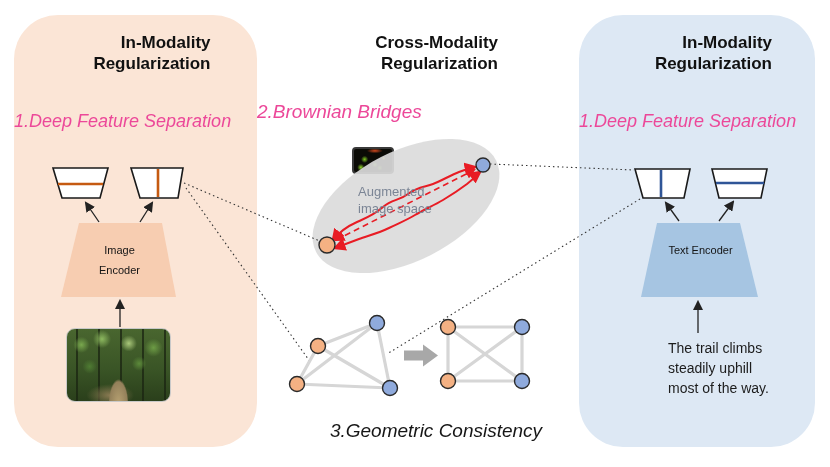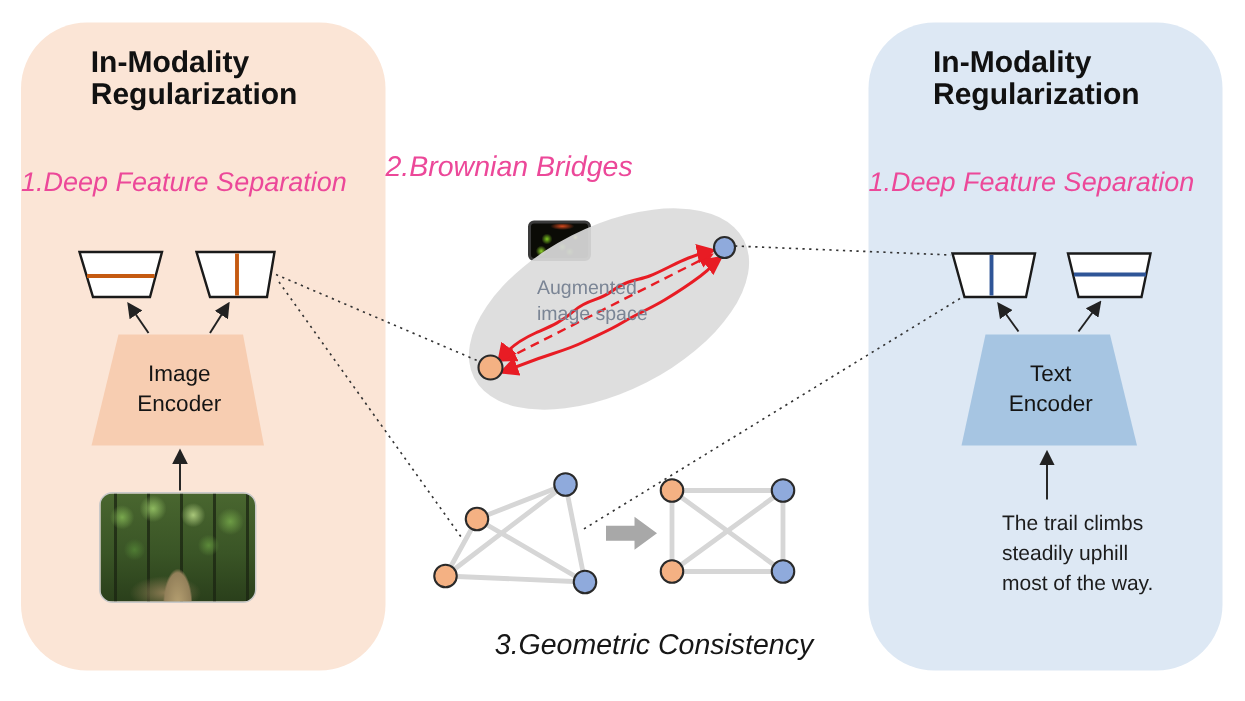--- a/index.html
+++ b/index.html
@@ -12,36 +12,36 @@
   }
   *{margin:0;padding:0;box-sizing:border-box;}
   body{font-family:"Liberation Sans",sans-serif;background:#ffffff;}
   .stage{position:relative;width:830px;height:467px;background:#ffffff;overflow:hidden;}
 
   .panel{position:absolute;top:15px;height:432px;border-radius:44px;}
   .panel.left{left:14px;width:243px;background:var(--panel_orange);}
   .panel.right{left:579px;width:236px;background:var(--panel_blue);}
 
   .txt{position:absolute;color:#111;}
-  .title{font-size:20px;font-weight:bold;line-height:21px;text-align:left;}
+  .title{font-size:17px;font-weight:bold;line-height:21px;text-align:right;}
   .title .inner{display:block;margin:0 auto;}
   .t-left{left:14px;top:32px;width:243px;}
   .t-left .inner{width:150px;}
   .t-center{left:257px;top:32px;width:322px;}
   .t-center .inner{width:160px;}
   .t-right{left:579px;top:32px;width:236px;}
   .t-right .inner{width:150px;}
 
   .method{font-style:italic;font-size:18px;text-align:left;white-space:nowrap;color:#ec4899;}
   .m-left{left:14px;top:111px;width:243px;}
   .m-center{left:257px;top:101px;width:360px;font-size:19px;}
   .m-right{left:579px;top:111px;width:236px;}
   .m-geo{left:300px;top:420px;width:272px;font-style:italic;font-size:19px;text-align:center;white-space:nowrap;color:#161616;}
 
-  .enc-label{font-size:15px;line-height:20px;text-align:center;color:#141414;}
+  .enc-label{font-size:11px;line-height:20px;text-align:center;color:#141414;}
   .enc-img{left:84px;top:240px;width:71px;}
   .enc-txt{left:663px;top:240px;width:75px;}
 
   .aug-label{left:358px;top:183px;width:82px;font-size:13px;line-height:17px;color:#7b8595;}
 
   .caption{left:649px;top:338px;width:110px;font-size:14px;line-height:20px;color:#1c1c1c;text-align:left;margin-left:19px;}
 
   .photo{position:absolute;left:66px;top:328px;width:105px;height:74px;border-radius:9px;
     border:1px solid #c9c9c9;
     background:
@@ -164,20 +164,23 @@
       <circle class="gnode n-o" cx="448" cy="327" r="7.5"></circle>
       <circle class="gnode n-b" cx="522" cy="327" r="7.5"></circle>
       <circle class="gnode n-o" cx="448" cy="381" r="7.5"></circle>
       <circle class="gnode n-b" cx="522" cy="381" r="7.5"></circle>
     </g>
   </svg>
 
   <div class="txt title t-left">
     <span class="inner">In-Modality Regularization</span>
   </div>
+  <div class="txt title t-center">
+    <span class="inner">Cross-Modality Regularization</span>
+  </div>
   <div class="txt title t-right">
     <span class="inner">In-Modality Regularization</span>
   </div>
 
   <div class="txt method m-left">1.Deep Feature Separation</div>
   <div class="txt method m-center">2.Brownian Bridges</div>
   <div class="txt method m-right">1.Deep Feature Separation</div>
   <div class="txt m-geo">3.Geometric Consistency</div>
 
   <div class="txt enc-label enc-img">Image Encoder</div>

